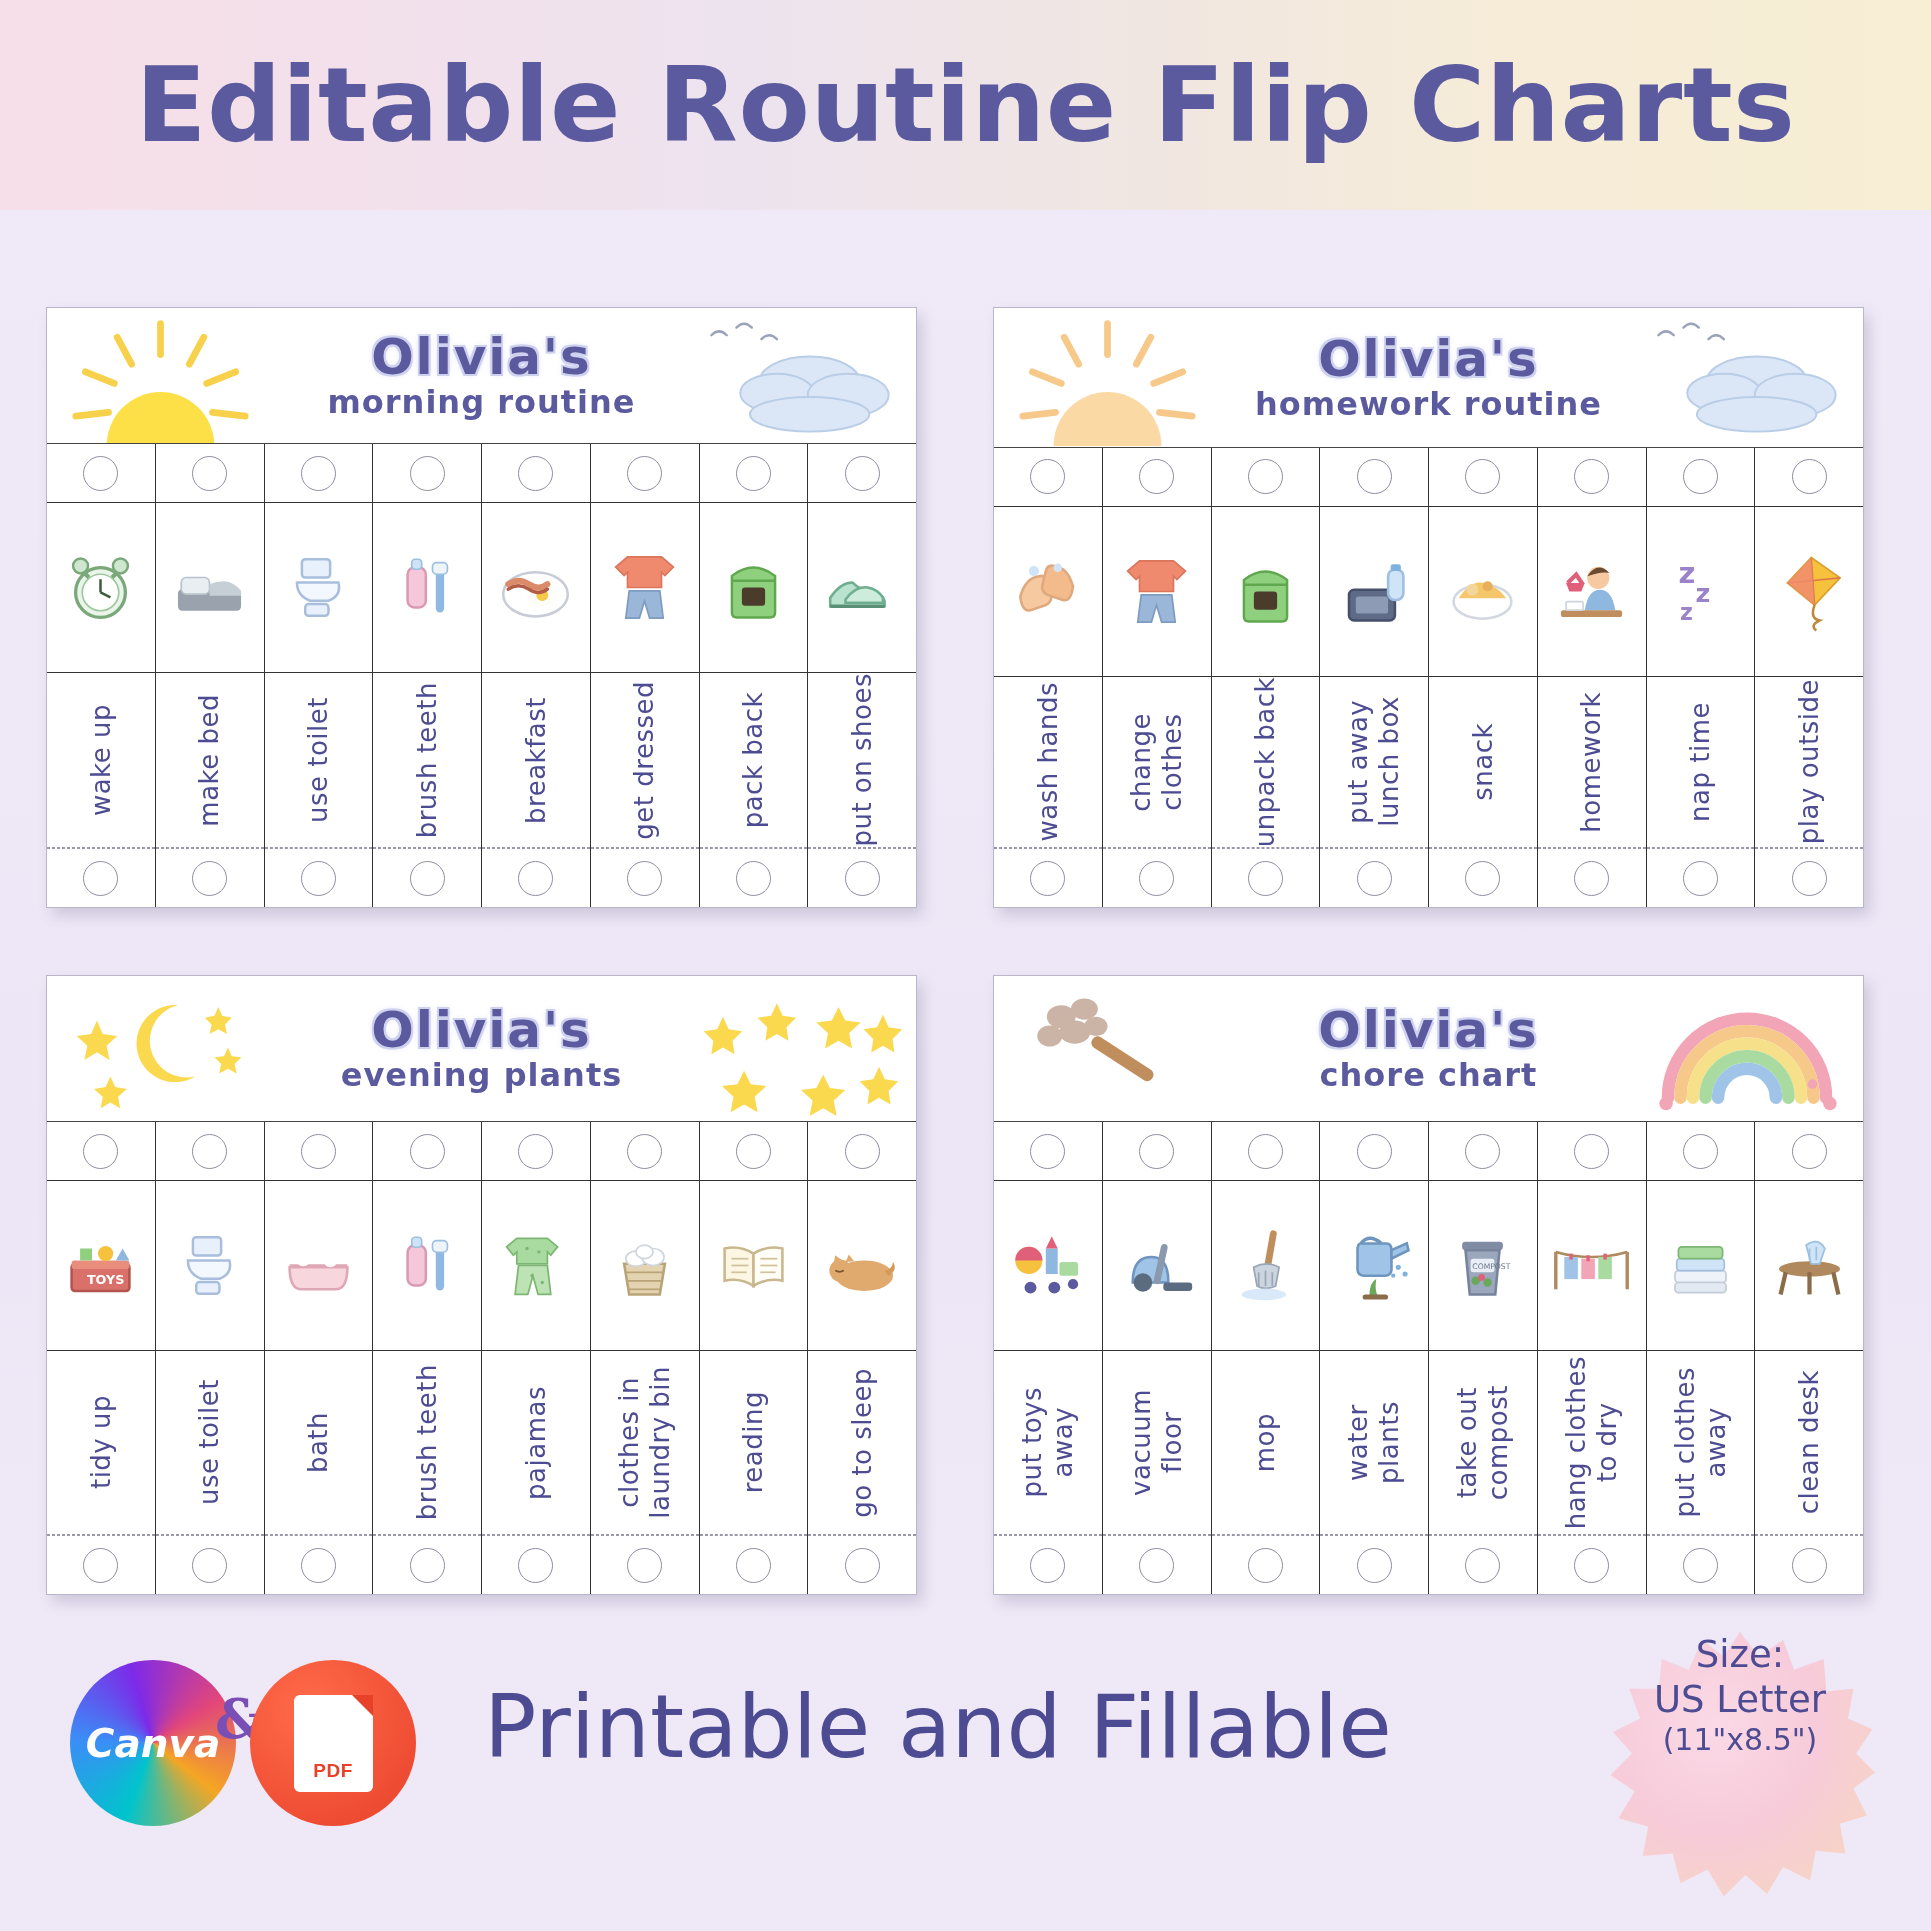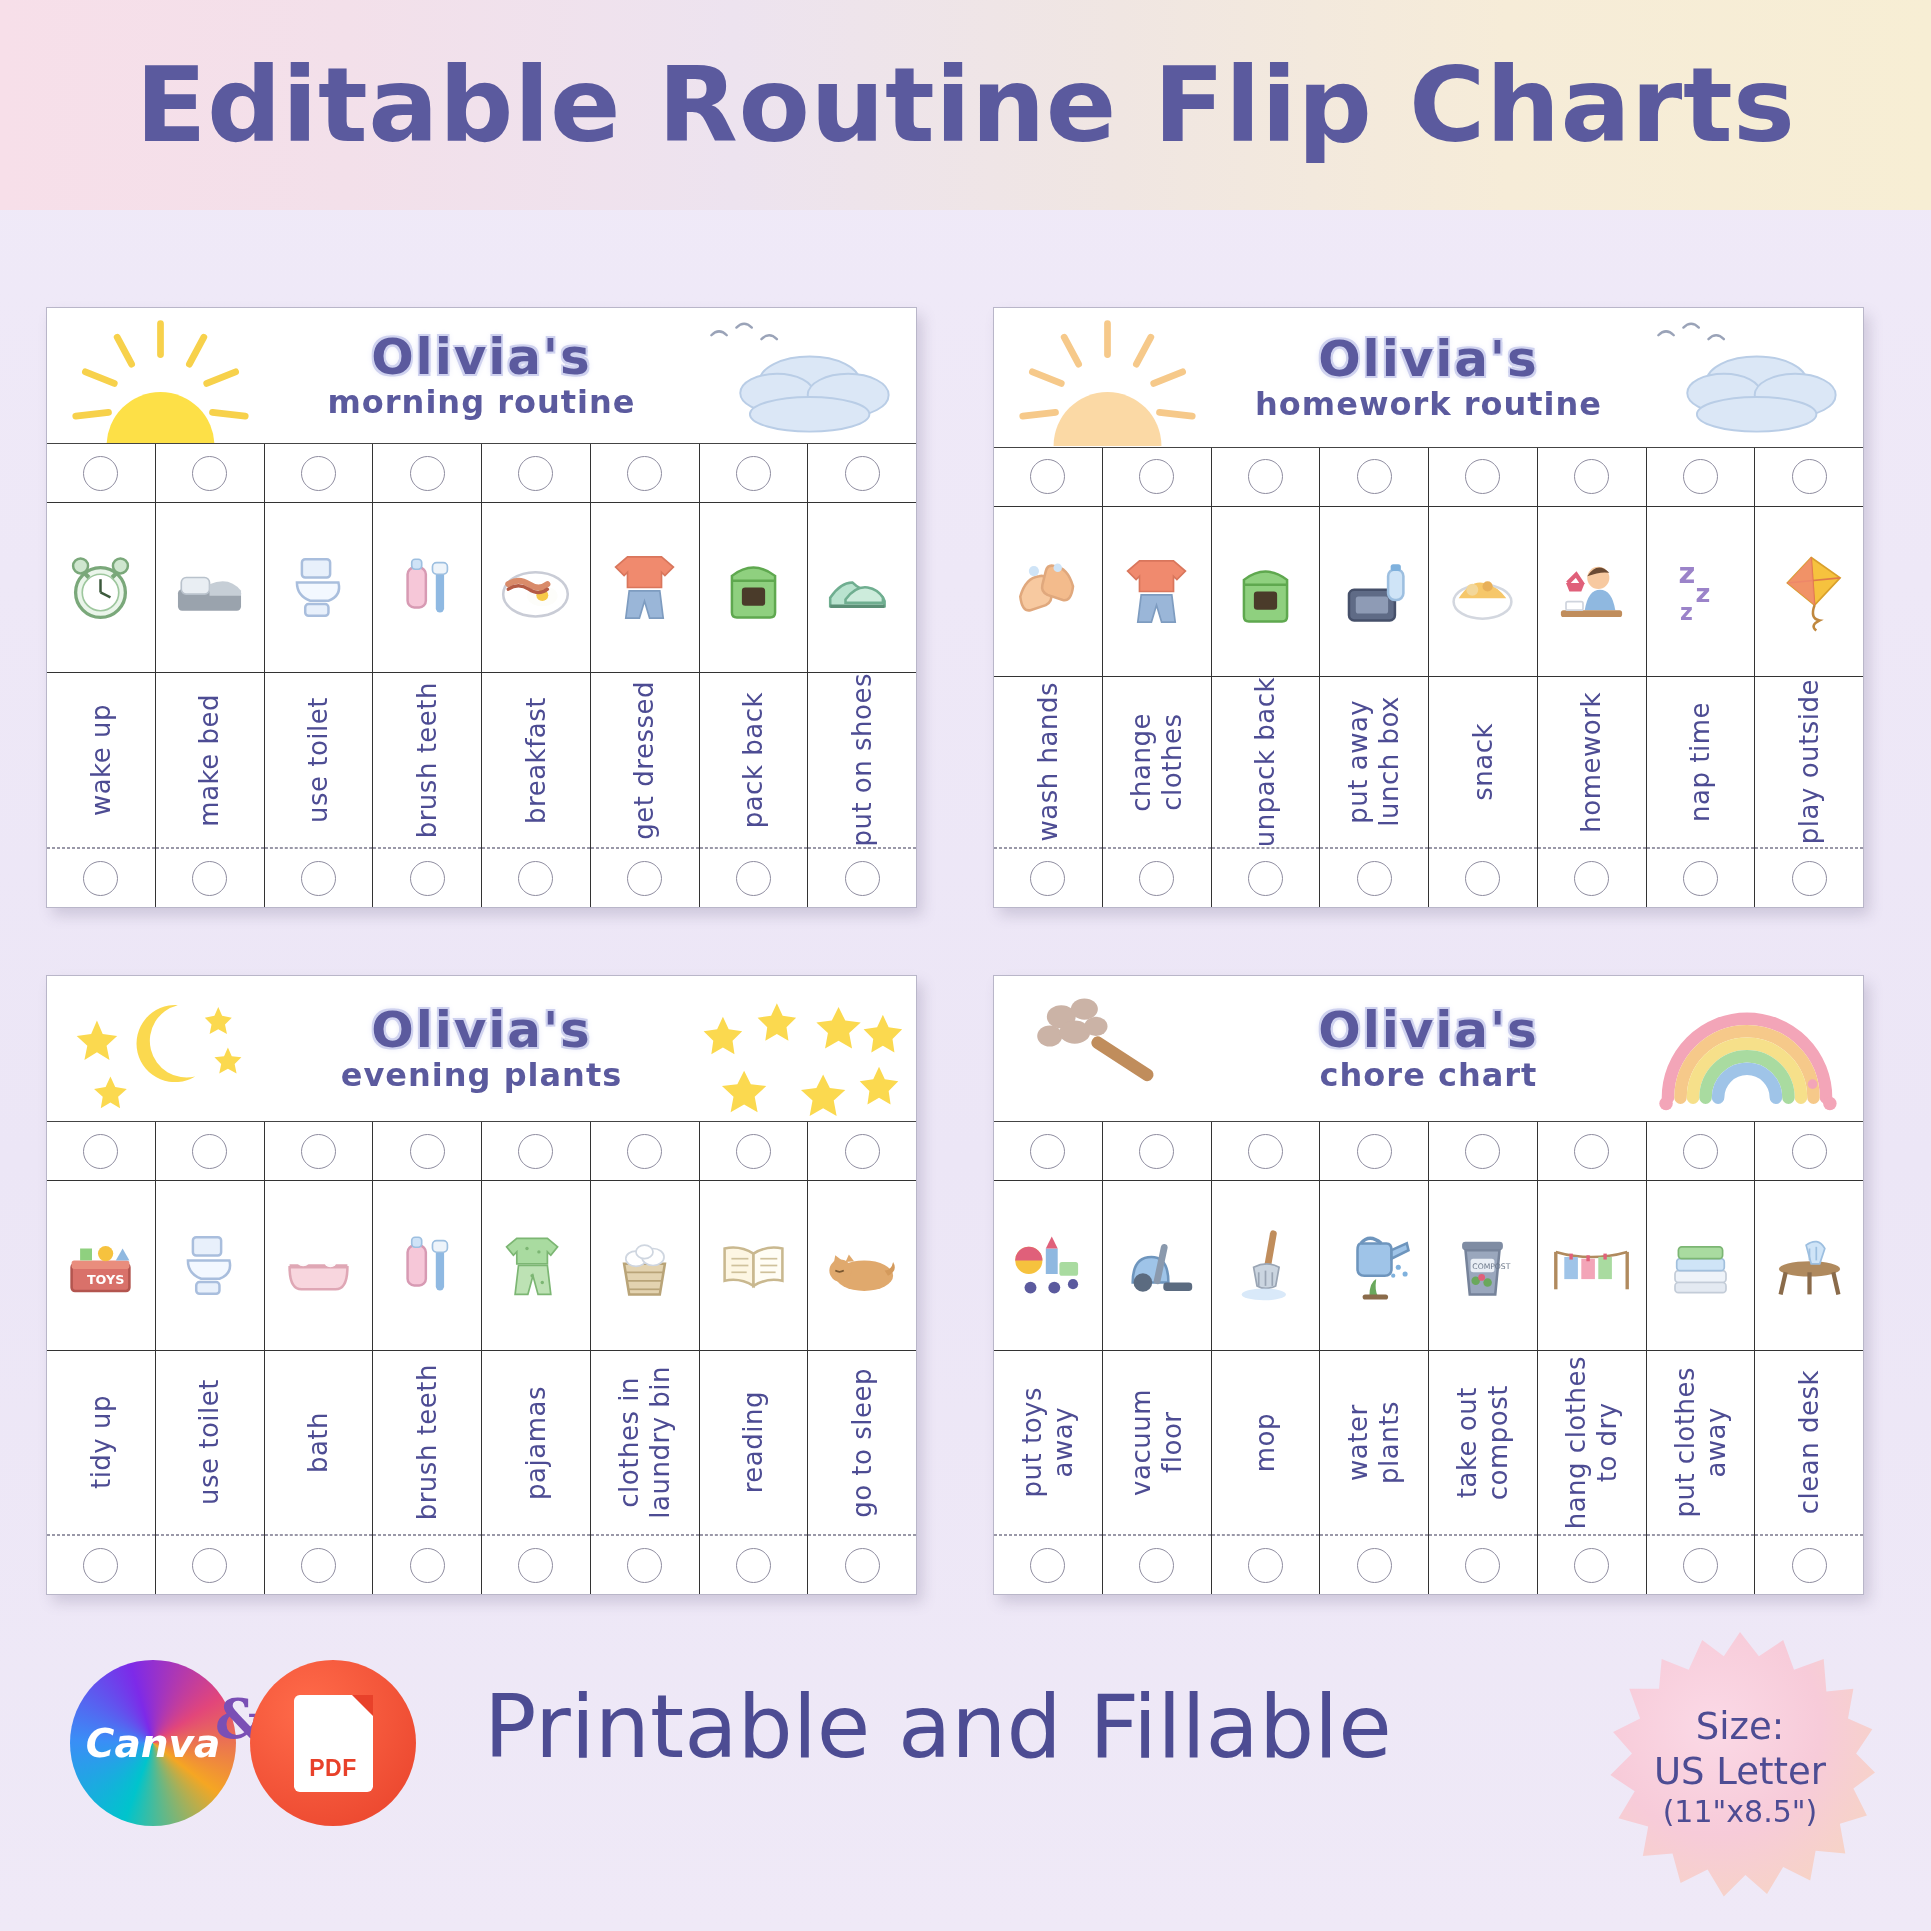--- a/index.html
+++ b/index.html
@@ -104,28 +104,28 @@
     display:flex;align-items:center;justify-content:center;flex-direction:column;
   }
   .pdf-doc{
     width:79px;height:97px;background:#fff;border-radius:5.8px;position:relative;
     display:flex;align-items:flex-end;justify-content:center;
   }
   .pdf-doc:before{
     content:"";position:absolute;right:0;top:0;border-width:0 21px 21px 0;
     border-style:solid;border-color:#e8412a #e8412a transparent transparent;
   }
-  .pdf-doc span{color:#e8412a;font-size:23px;font-weight:bold;margin-bottom:9.7px;letter-spacing:0.5px;}
+  .pdf-doc span{color:#e8412a;font-size:19px;font-weight:bold;margin-bottom:9.7px;letter-spacing:0.5px;}
   .footer-text{
     position:absolute;left:454px;top:1680px;width:966px;
     font-family:"DejaVu Sans", sans-serif;font-size:87px;color:#4d4c93;line-height:1.1;margin-left:30px;
   }
   .size-badge{
     position:absolute;right:56px;top:1632px;width:270px;height:270px;
-    display:flex;align-items:center;justify-content:center;
+    display:flex;justify-content:center;
   }
   .size-star{
     position:absolute;inset:0;
     background:radial-gradient(circle at 40% 35%,#fbd9e6,#f7cbd9 45%,#f6d9b9 100%);
     clip-path:polygon(50% 0%,57% 9%,66% 3%,70% 14%,81% 10%,82% 22%,92% 21%,90% 32%,99% 36%,93% 45%,100% 52%,92% 58%,97% 68%,87% 71%,89% 82%,78% 81%,76% 92%,66% 87%,60% 97%,52% 90%,44% 98%,38% 88%,28% 93%,25% 82%,14% 83%,16% 72%,5% 69%,11% 59%,2% 53%,10% 45%,3% 37%,13% 32%,9% 21%,20% 21%,21% 10%,31% 14%,36% 3%,44% 9%);
   }
   .size-inner{
     position:relative;text-align:center;font-family:"DejaVu Sans", sans-serif;
     color:#4d4c93;line-height:1.22;
   }

